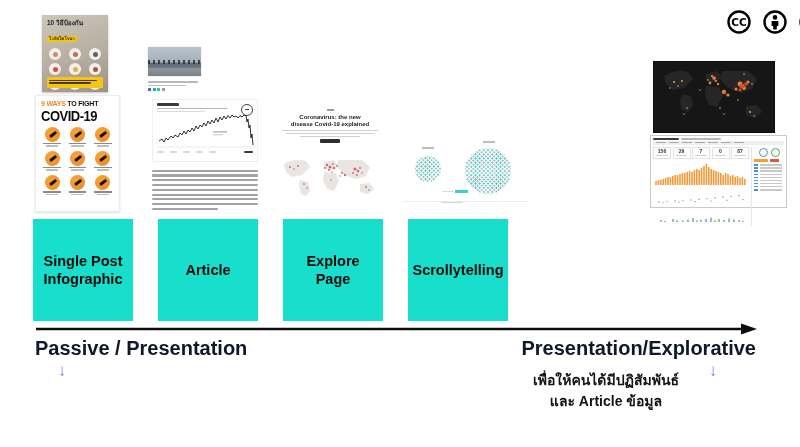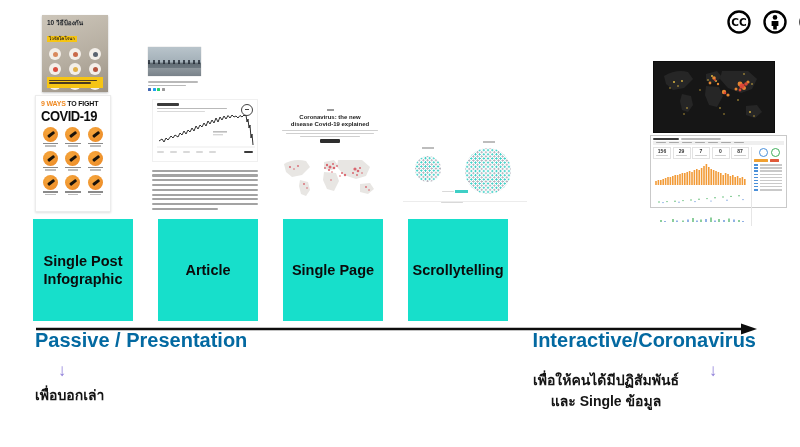--- a/index.html
+++ b/index.html
@@ -24,21 +24,21 @@
     padding:0 2px;margin-top:1px;line-height:6px;}
   .pa-grid{display:grid;grid-template-columns:repeat(3,1fr);gap:3px 4px;margin-top:4px;}
   .pa-cell{width:12px;height:12px;border-radius:50%;background:#f3efe9;margin:0 auto;position:relative;}
   .pa-cell::after{content:"";position:absolute;left:3.5px;top:3.5px;width:5px;height:5px;border-radius:50%;}
   .pa-c1::after{background:#d98a5e;} .pa-c2::after{background:#c96a4a;} .pa-c3::after{background:#5a6470;}
   .pa-c4::after{background:#d94f3f;} .pa-c5::after{background:#e0b04a;} .pa-c6::after{background:#b4553f;}
   .pa-foot{position:absolute;left:5px;right:5px;bottom:4px;background:#f6c514;height:11px;padding:1.5px 2px;box-sizing:border-box;}
   .pa-foot .bar{height:1.5px;background:#4a3a20;margin:1px 0;}
 
   
-  .posterB{position:absolute;left:35px;top:95px;width:76px;height:117px;background:#ffffff;
+  .posterB{position:absolute;left:35px;top:95px;width:85px;height:117px;background:#ffffff;
     border:0.5px solid #ececec;box-shadow:0 1px 2px rgba(0,0,0,.12);padding:4px 5px;box-sizing:border-box;}
   .pb-head{font-size:7px;font-weight:700;letter-spacing:-0.2px;}
   .pb-ways{color:#ef8a24;} .pb-fight{color:#111;}
   .pb-covid{font-size:13px;font-weight:700;color:#0d0d0d;letter-spacing:-0.5px;line-height:1;margin-top:0.5px;
     transform:scaleY(1.15);transform-origin:top left;}
   .pb-grid{display:grid;grid-template-columns:repeat(3,1fr);gap:4px 3px;margin-top:6px;}
   .pb-cell{text-align:center;}
   .pb-circ{width:15px;height:15px;border-radius:50%;background:radial-gradient(circle at 35% 30%,#f5a53c,#ec8824);
     margin:0 auto;position:relative;overflow:hidden;}
   .pb-circ::after{content:"";position:absolute;left:4px;top:6px;width:8px;height:2.5px;background:#19130b;
@@ -108,21 +108,21 @@
   .dp-list .b{width:4px;height:1.5px;background:#4a90d9;}
   .dp-list .t{width:22px;height:1.5px;background:#c9c9c9;}
 
   
   .fbox{position:absolute;top:219px;width:100px;height:102px;background:#17dfcb;
     display:flex;align-items:center;justify-content:center;text-align:center;
     font-weight:700;font-size:14.5px;color:#0b0b0b;line-height:1.25;padding:0 5px;box-sizing:border-box;}
 
   
   .axis-svg{position:absolute;left:33px;top:322px;}
-  .axis-label{position:absolute;top:329px;font-size:20px;font-weight:600;color:#0369a1;}
+  .axis-label{position:absolute;top:337px;font-size:20px;font-weight:600;color:#0f172a;}
   .axis-label.left{left:35px;}
   .axis-label.right{left:456px;width:300px;text-align:right;}
   .pdown{position:absolute;top:361px;width:22px;text-align:center;font-size:17px;font-weight:700;}
   .note{position:absolute;font-size:14px;font-weight:600;color:#141414;line-height:1.5;}
   .note.left{left:35px;top:385px;}
   .note.right{left:456px;top:370px;width:300px;text-align:center;}
 </style>
 </head>
 <body>
 
@@ -497,35 +497,34 @@
               <span class="b"></span>
               <span class="t"></span>
             </div>
         </div>
       </div>
     </div>
   </div>
 
   <div class="fbox" style="left:33px;">Single Post Infographic</div>
   <div class="fbox" style="left:158px;">Article</div>
-  <div class="fbox" style="left:283px;">Single Page</div>
+  <div class="fbox" style="left:283px;">Explore Page</div>
   <div class="fbox" style="left:408px;text-align:right;">Scrollytelling</div>
 
   <svg class="axis-svg" width="726" height="14" viewBox="0 0 726 14">
     <line x1="3" y1="7" x2="710" y2="7" stroke="#0d0d0d" stroke-width="2.6"></line>
     <polygon points="708,1.5 724,7 708,12.5" fill="#0d0d0d"></polygon>
   </svg>
 
   <div class="axis-label left">Passive / Presentation</div>
-  <div class="axis-label right">Interactive/Coronavirus</div>
+  <div class="axis-label right">Presentation/Explorative</div>
 
   <div class="pdown" style="left:51px;color:#8b7bd8;">↓</div>
   <div class="pdown" style="left:702px;color:#8b7bd8;">↓</div>
 
   <div class="note left">
-    <div>เพื่อบอกเล่า</div>
   </div>
   <div class="note right">
     <div>เพื่อให้คนได้มีปฏิสัมพันธ์</div>
-    <div>และ Single ข้อมูล</div>
+    <div>และ Article ข้อมูล</div>
   </div>
 
 </div>
 
 </body></html>

